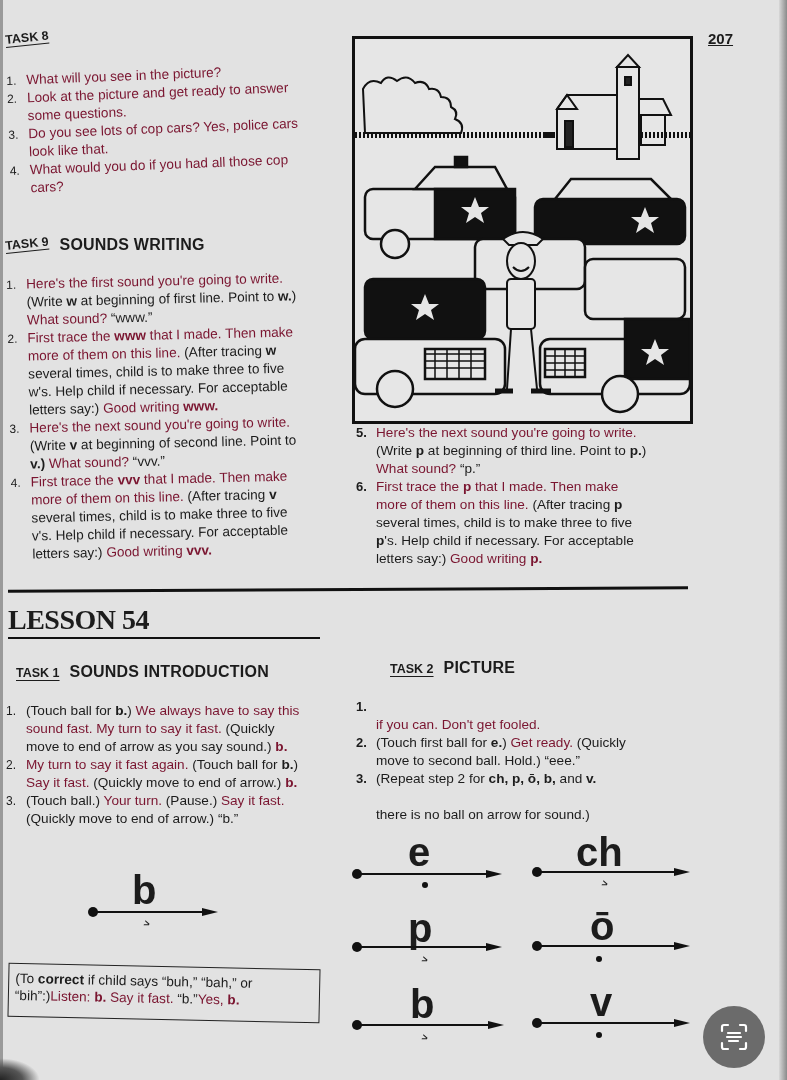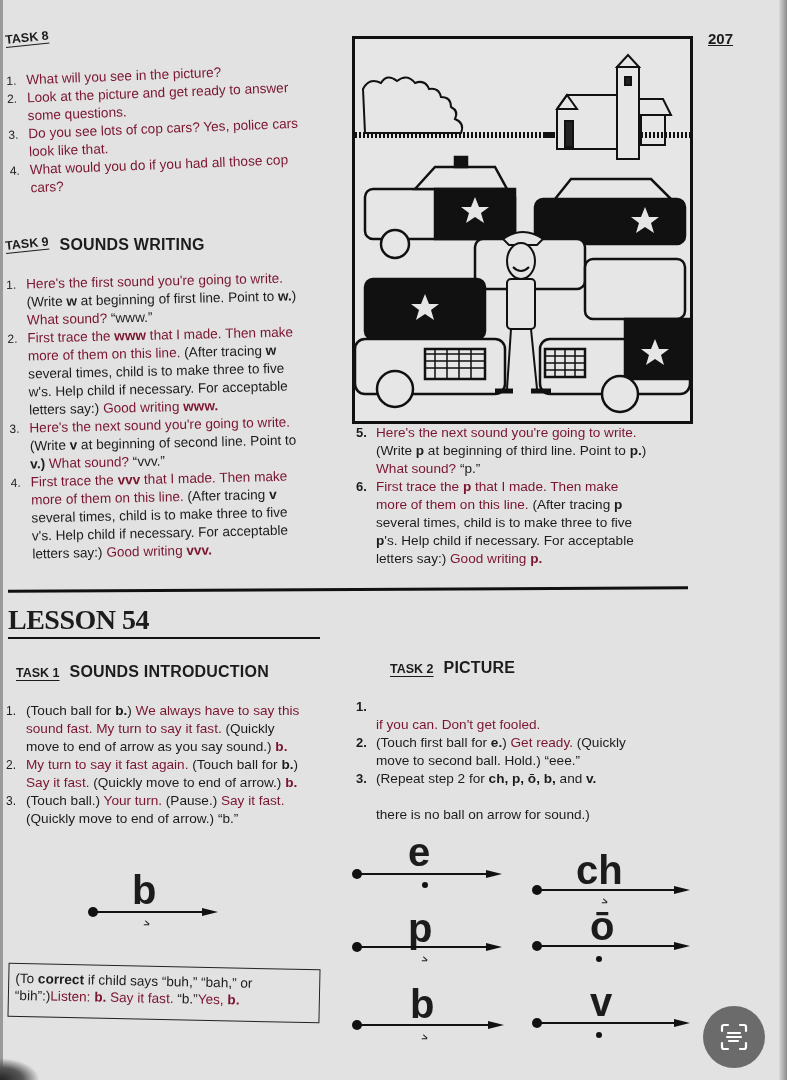--- a/index.html
+++ b/index.html
@@ -232,21 +232,21 @@
   </li>
 </ul>
 
 <div class="sound-row" style="left:352px;top:832px;width:160px;height:60px;">
   <span class="letter" style="left:56px;top:0;">e</span>
   <span class="ball" style="left:0;top:37px;"></span>
   <span class="arrow-line" style="left:6px;top:41px;width:130px;"></span>
   <span class="arrow-head" style="left:134px;top:38px;"></span>
   <span class="small-dot" style="left:70px;top:50px;"></span>
 </div>
-<div class="sound-row" style="left:532px;top:850px;width:160px;height:60px;text-align:center;">
+<div class="sound-row" style="left:532px;top:832px;width:160px;height:60px;text-align:center;">
   <span class="letter" style="left:44px;top:0;">ch</span>
   <span class="ball" style="left:0;top:35px;"></span>
   <span class="arrow-line" style="left:6px;top:39px;width:138px;"></span>
   <span class="arrow-head" style="left:142px;top:36px;"></span>
   <span class="caret" style="left:70px;top:46px;">&gt;</span>
 </div>
 <div class="sound-row" style="left:352px;top:908px;width:160px;height:60px;">
   <span class="letter" style="left:56px;top:0;">p</span>
   <span class="ball" style="left:0;top:34px;"></span>
   <span class="arrow-line" style="left:6px;top:38px;width:130px;"></span>

